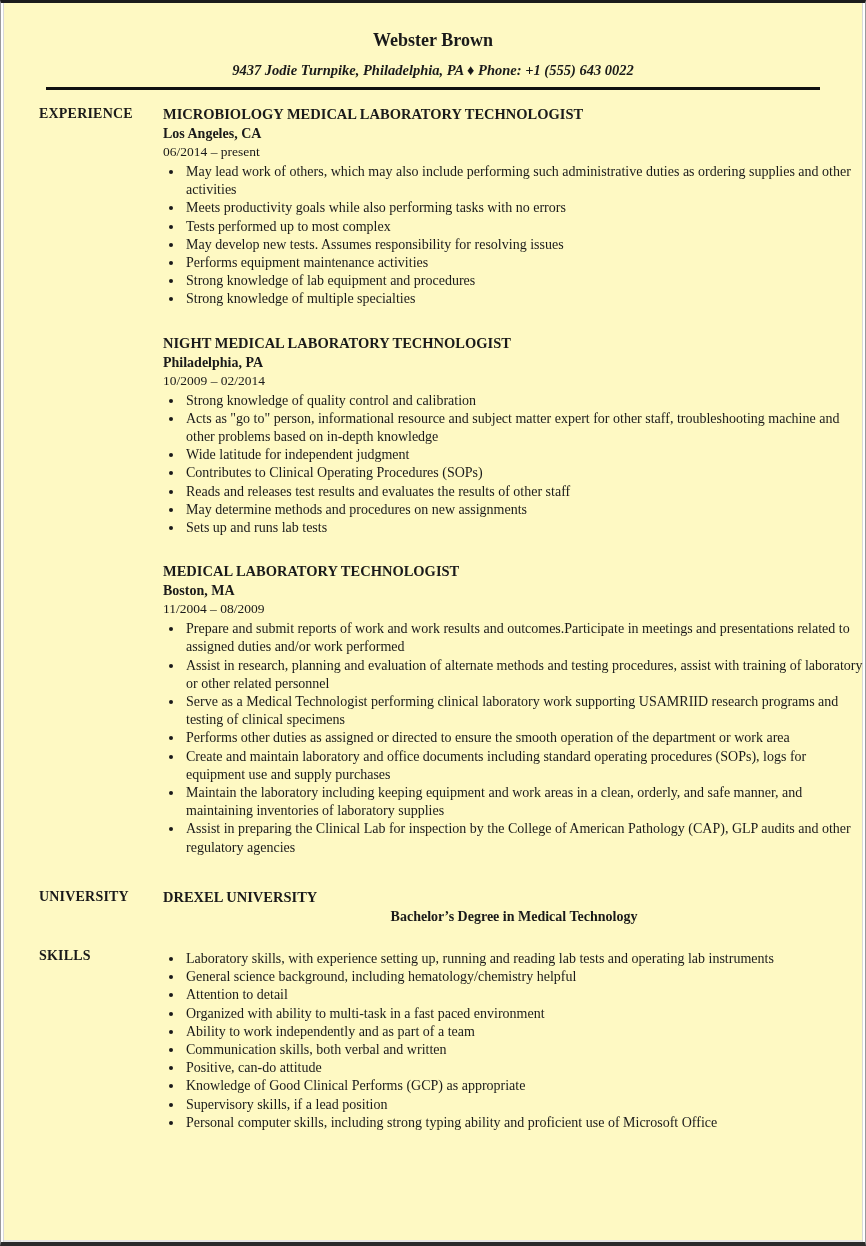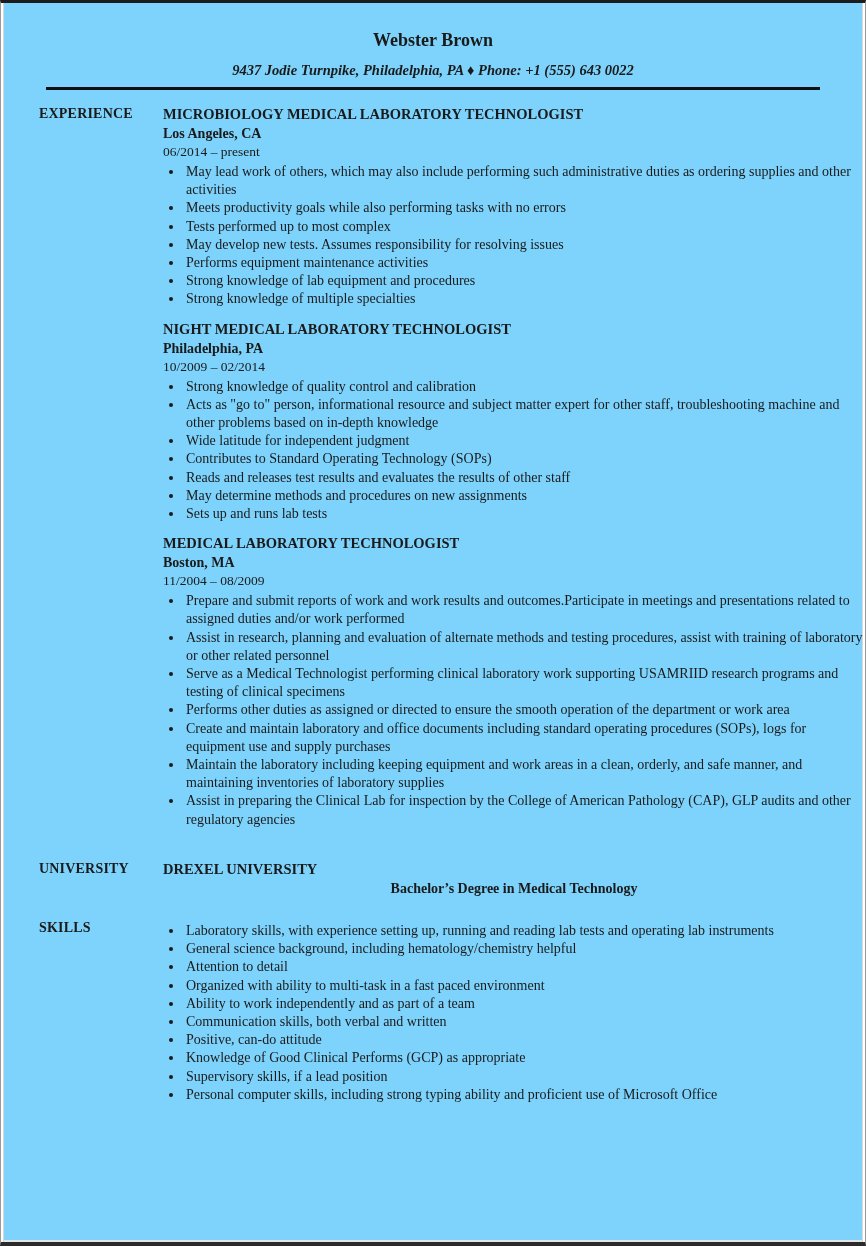--- a/index.html
+++ b/index.html
@@ -5,21 +5,21 @@
   html, body {
     margin: 0;
     padding: 0;
     background: #ffffff;
   }
   .page {
     position: relative;
     width: 866px;
     height: 1246px;
     box-sizing: border-box;
-    background: #7dd3fc;
+    background: #fef9c3;
     color: #1a1a1a;
     font-family: "Liberation Serif", "DejaVu Serif", serif;
     border-top: 3px solid #1c1c1c;
     border-bottom: 4px solid #2b2b2b;
     border-left: 1px solid #9a9a9a;
     border-right: 1px solid #9a9a9a;
     box-shadow: inset 2px 0 0 #ffffff, inset 3px 0 0 #d9d9d9,
                 inset -2px 0 0 #ffffff, inset -3px 0 0 #d9d9d9,
                 inset 0 -2px 0 #e6e6e6;
     overflow: hidden;
@@ -58,21 +58,21 @@
     letter-spacing: 0.2px;
   }
   .section-body {
     flex: 1 1 auto;
     min-width: 0;
   }
   .section-experience { margin-top: 15px; }
   .section-education  { margin-top: 31px; }
   .section-skills     { margin-top: 21px; justify-content: center; }
 
-  .job + .job { margin-top: 11px; }
+  .job + .job { margin-top: 25px; }
   .job-title {
     font-size: 14.5px;
     font-weight: bold;
     line-height: 19px;
   }
   .job-location {
     font-size: 14px;
     font-weight: bold;
     line-height: 18px;
     margin-top: 1px;
@@ -133,21 +133,21 @@
           </ul>
         </div>
         <div class="job">
           <div class="job-title">NIGHT MEDICAL LABORATORY TECHNOLOGIST</div>
           <div class="job-location">Philadelphia, PA</div>
           <div class="job-dates">10/2009 – 02/2014</div>
           <ul class="bullets">
             <li>Strong knowledge of quality control and calibration</li>
             <li>Acts as "go to" person, informational resource and subject matter expert for other staff, troubleshooting machine and other problems based on in-depth knowledge</li>
             <li>Wide latitude for independent judgment</li>
-            <li>Contributes to Standard Operating Technology (SOPs)</li>
+            <li>Contributes to Clinical Operating Procedures (SOPs)</li>
             <li>Reads and releases test results and evaluates the results of other staff</li>
             <li>May determine methods and procedures on new assignments</li>
             <li>Sets up and runs lab tests</li>
           </ul>
         </div>
         <div class="job">
           <div class="job-title">MEDICAL LABORATORY TECHNOLOGIST</div>
           <div class="job-location">Boston, MA</div>
           <div class="job-dates">11/2004 – 08/2009</div>
           <ul class="bullets">

